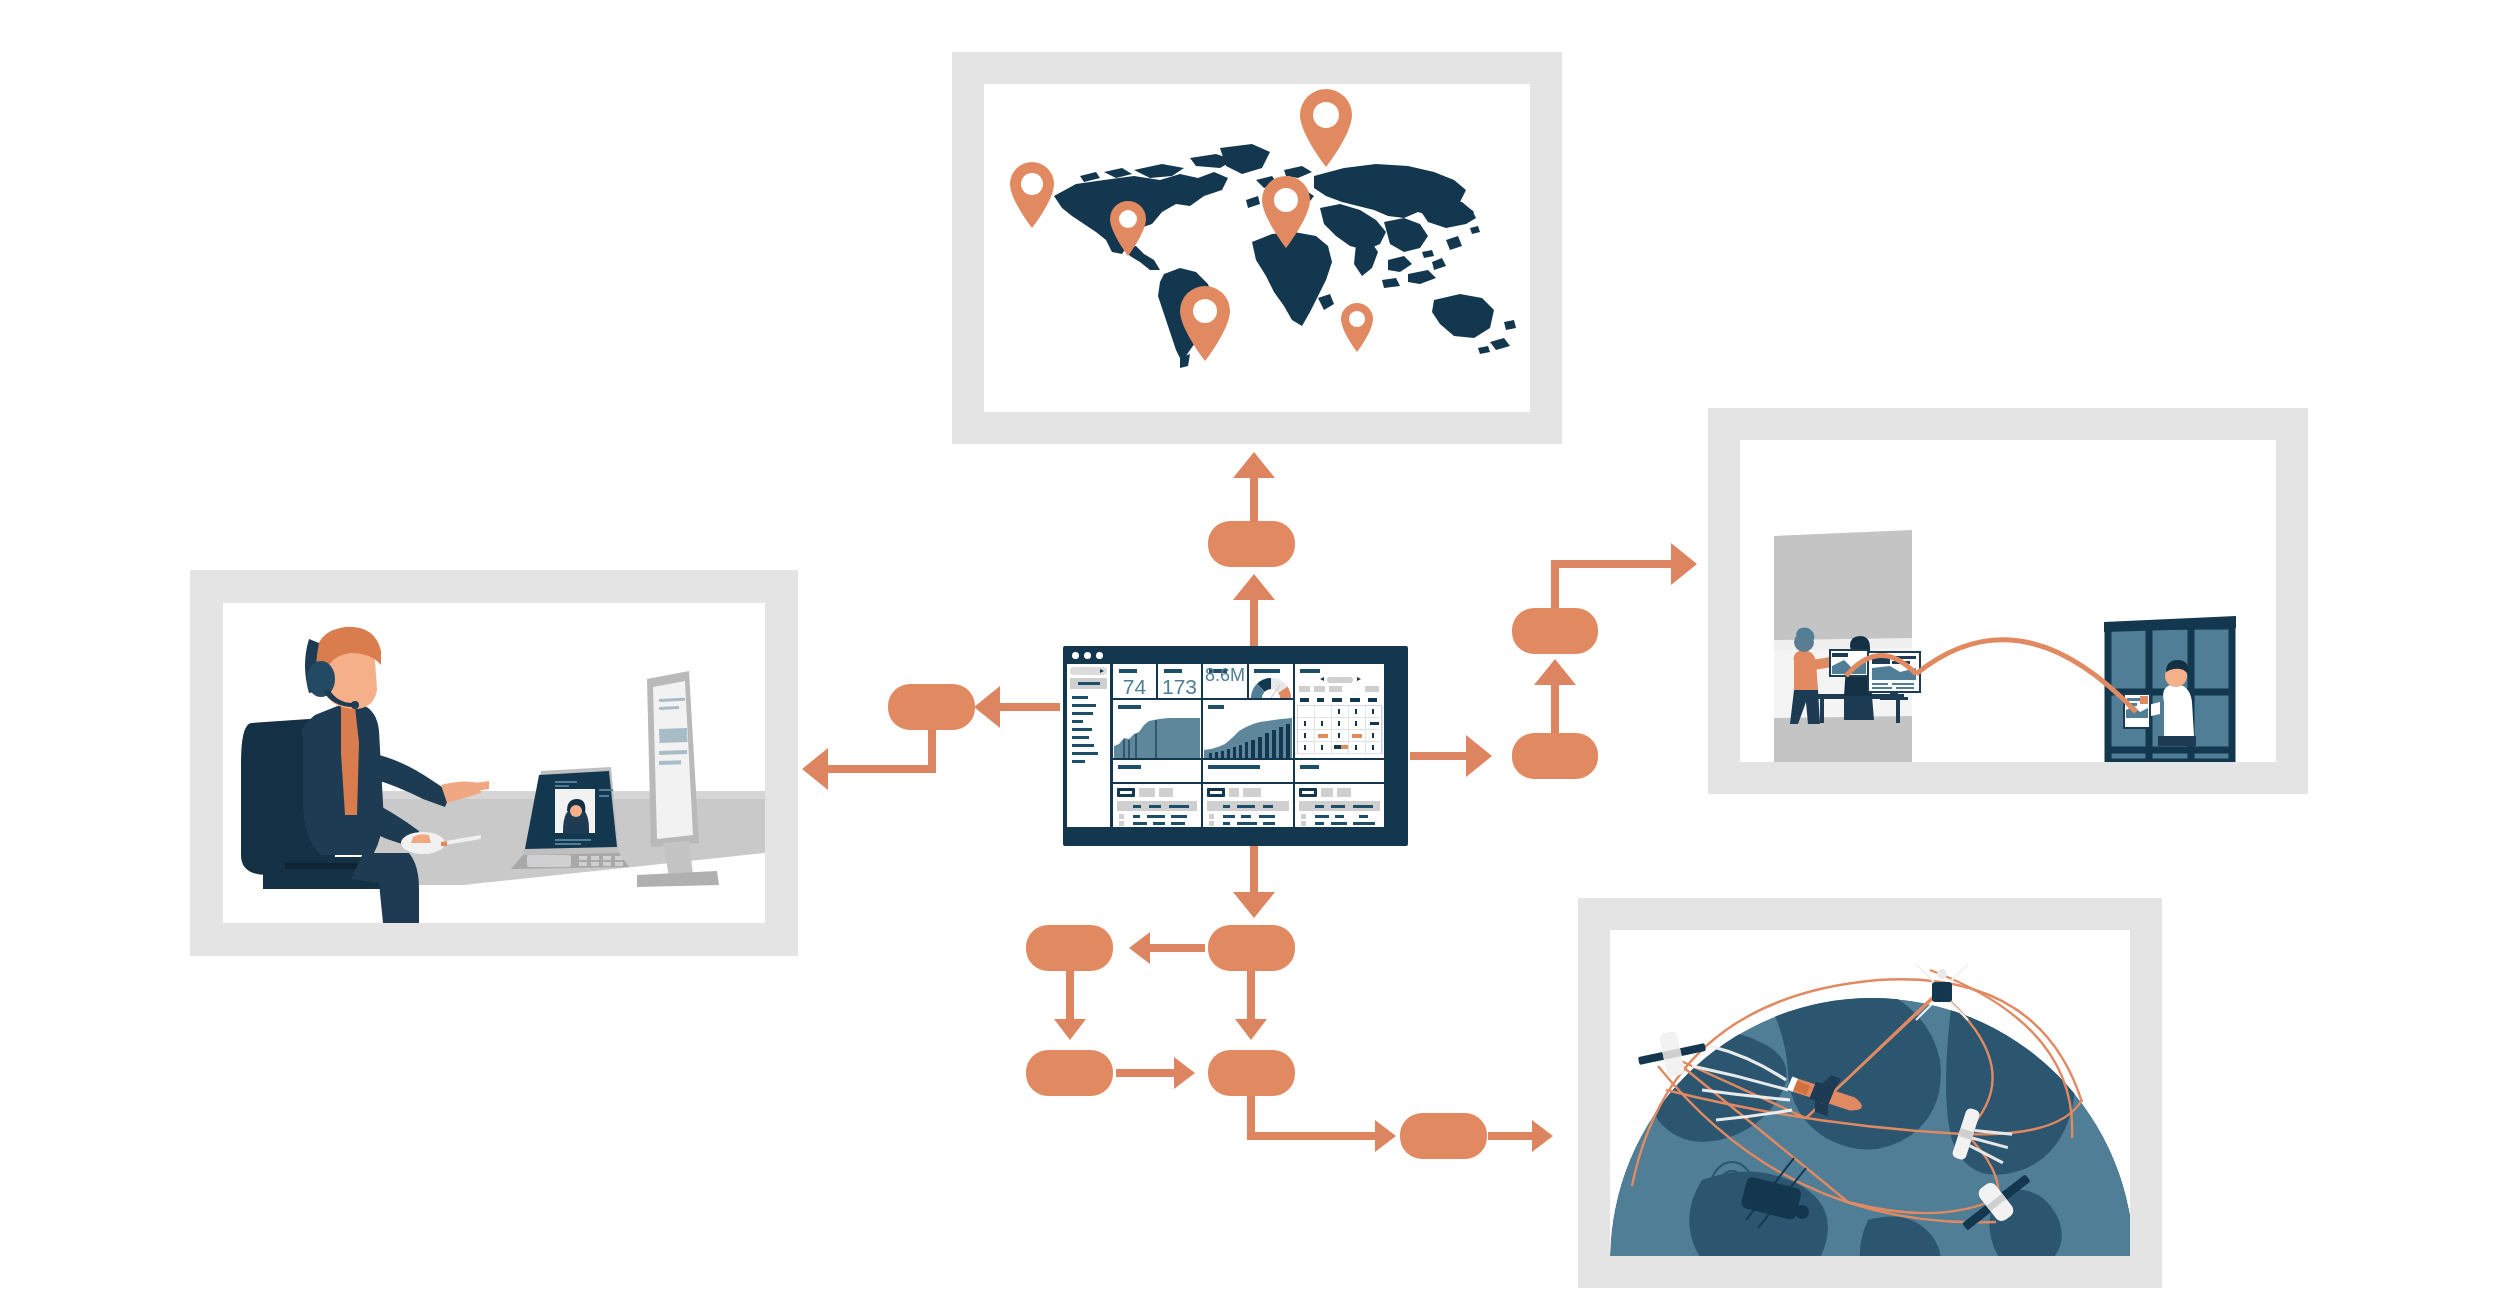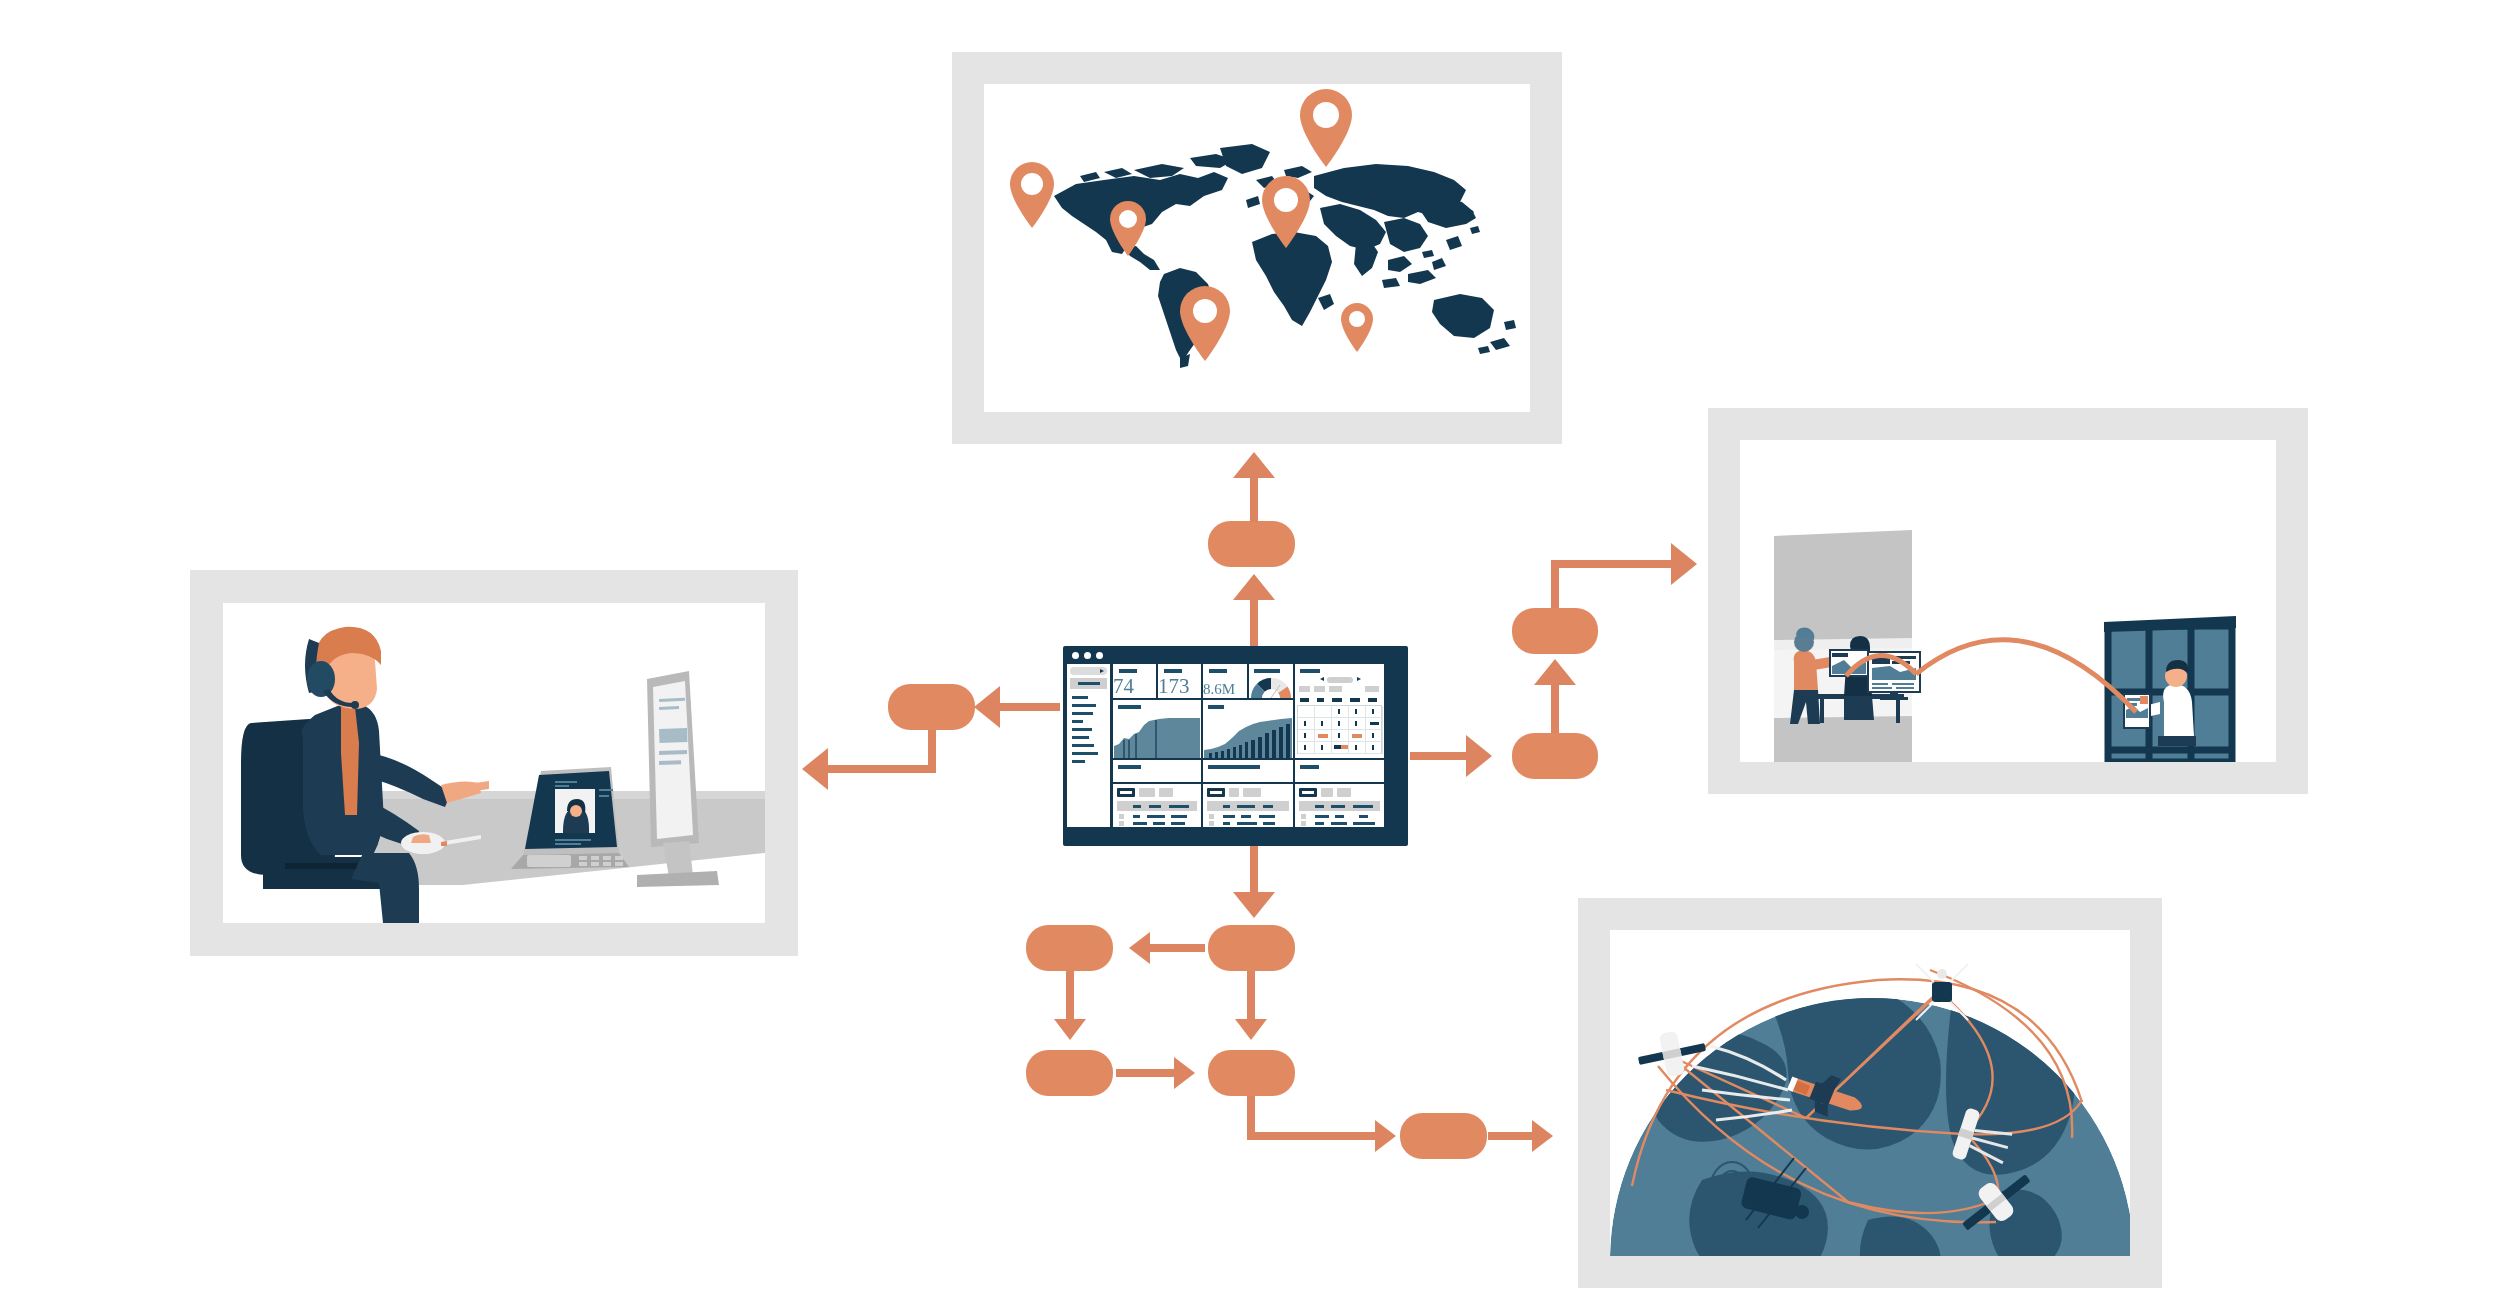--- a/index.html
+++ b/index.html
@@ -34,22 +34,22 @@
   .sb-search{position:absolute;left:3px;top:3px;width:37px;height:8px;background:#dcdcdc;border-radius:4px;}
   .sb-search .caret{position:absolute;right:3px;top:2px;width:0;height:0;
       border-top:2.5px solid transparent;border-bottom:2.5px solid transparent;border-left:4px solid #12374f;}
   .sb-active{position:absolute;left:3px;top:14px;width:37px;height:11px;background:#cfcfcf;}
   .sb-active i{position:absolute;left:8px;top:4px;width:22px;height:3px;background:#1d4f6b;display:block;}
   .sb-line{position:absolute;left:5px;height:3px;background:#1d4f6b;}
 
   .card{position:absolute;background:#ffffff;box-sizing:border-box;}
   .kpi{display:flex;flex-direction:column;}
   .kpi .tick{position:absolute;left:6px;top:5px;width:18px;height:4px;background:#1d4f6b;}
-  .kpi .val{position:absolute;left:0;right:0;top:12px;
-            font-size:21px;line-height:21px;color:#4f7e96;font-family:Liberation Serif, serif;}
+  .kpi .val{position:absolute;left:0;right:0;top:12px;text-align:center;
+            font-size:21px;line-height:21px;color:#4f7e96;font-family:Liberation Sans, sans-serif;}
   .cardtick{position:absolute;height:4px;background:#1d4f6b;}
 
   
   .cal{position:absolute;box-sizing:border-box;border:1px solid #cfd6da;background:#fff;}
   .cal .cell{position:absolute;box-sizing:border-box;border-right:1px solid #dfe4e7;border-bottom:1px solid #dfe4e7;}
   .cal .ev{position:absolute;height:3px;background:#12374f;}
   .cal .ev.or{background:#e18a62;}
   .calhdr{position:absolute;height:4px;background:#12374f;}
   .pillg{position:absolute;height:6px;background:#cfcfcf;}
 
@@ -425,21 +425,21 @@
     <div class="card kpi" style="left:50px;top:18px;width:43px;height:34px;">
       <span class="tick"></span>
       <span class="val">74</span>
     </div>
     <div class="card kpi" style="left:95px;top:18px;width:43px;height:34px;">
       <span class="tick"></span>
       <span class="val">173</span>
     </div>
     <div class="card kpi" style="left:140px;top:18px;width:44px;height:34px;">
       <span class="tick"></span>
-      <span class="val" style="font-size:15px;top:15px;">8.6M</span>
+      <span class="val" style="font-size:18px;top:1px;">8.6M</span>
     </div>
 
     <div class="card" style="left:186px;top:18px;width:44px;height:34px;">
       <span class="cardtick" style="left:5px;top:5px;width:26px;"></span>
       <svg width="44" height="22" viewBox="0 0 44 22" style="position:absolute;left:0;top:12px;">
         <path d="M22 22 L2 22 A20 20 0 0 1 8 7.8 Z" fill="#4f7e96"></path>
         <path d="M22 22 L8 7.8 A20 20 0 0 1 22 2 Z" fill="#12374f"></path>
         <path d="M22 22 L22 2 A20 20 0 0 1 38.5 10.4 Z" fill="#e8e8e8"></path>
         <path d="M22 22 L38.5 10.4 A20 20 0 0 1 42 22 Z" fill="#e18a62"></path>
         <circle cx="22" cy="22" r="9" fill="#ffffff"></circle>

